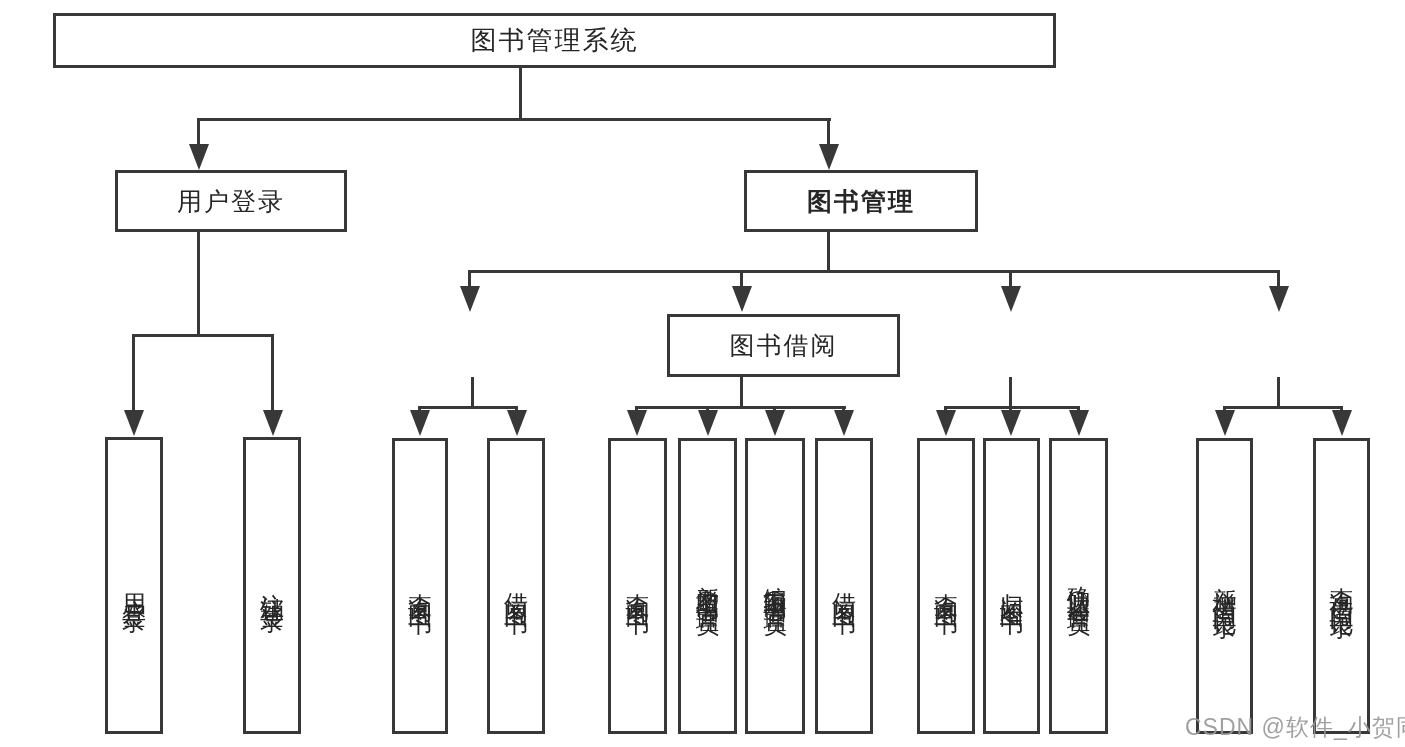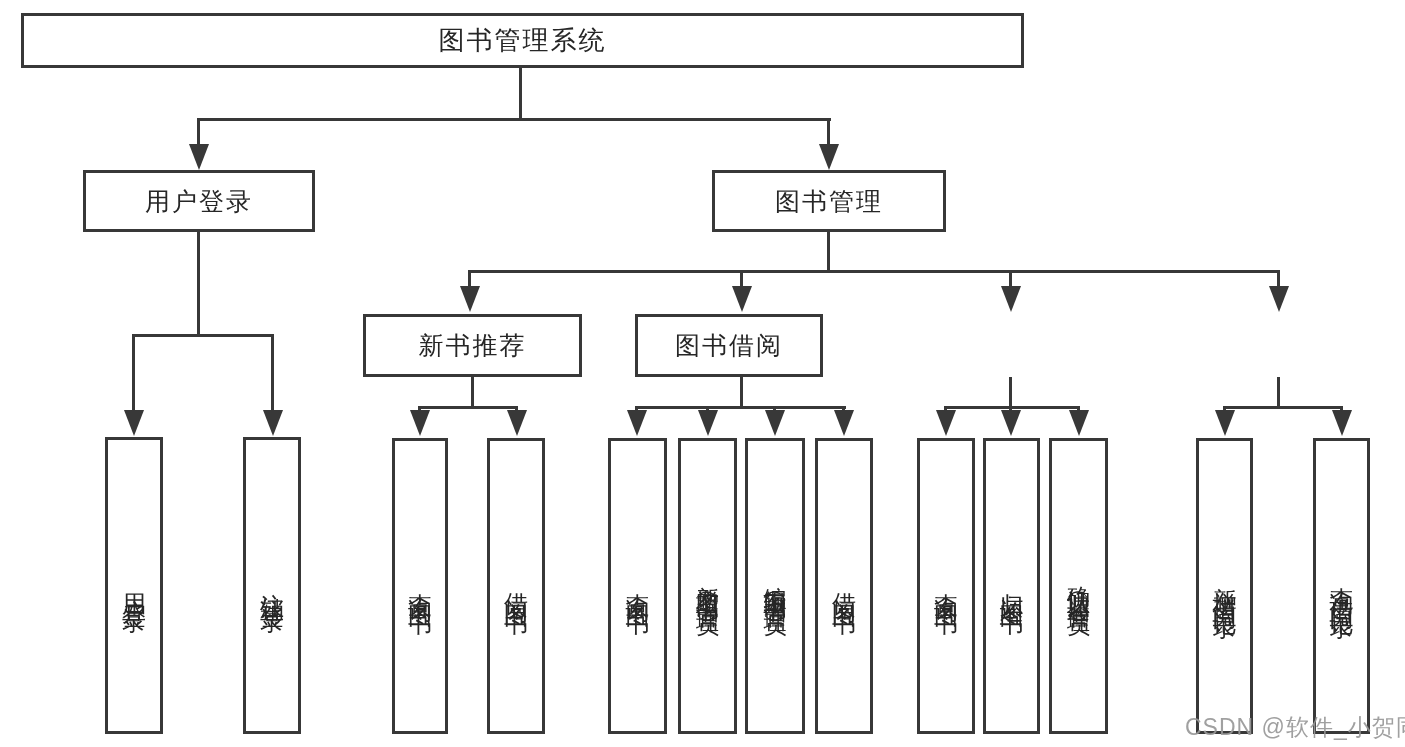--- a/index.html
+++ b/index.html
@@ -16,20 +16,21 @@
     position: absolute;
     border: 3px solid #383838;
     background: #ffffff;
     display: flex;
     align-items: center;
     justify-content: center;
     color: #262626;
     font-size: 25px;
     letter-spacing: 2px;
     white-space: nowrap;
+    margin-left: 32px;
   }
   .node.root { font-size: 26px; }
 
   .vnode {
     position: absolute;
     border: 3px solid #383838;
     background: #ffffff;
     display: flex;
     align-items: center;
     justify-content: center;
@@ -72,35 +73,34 @@
   <div class="node root" style="left:21px; top:13px; width:1003px; height:55px;">图书管理系统</div>
 
   <div class="vline" style="left:519px; top:68px; width:3px; height:52px;"></div>
   <div class="hline" style="left:197px; top:118px; width:634px; height:3px;"></div>
   <div class="vline" style="left:197px; top:118px; width:3px; height:28px;"></div>
   <div class="arrowhead" style="left:189px; top:144px;"></div>
   <div class="vline" style="left:827px; top:118px; width:3px; height:28px;"></div>
   <div class="arrowhead" style="left:819px; top:144px;"></div>
 
   <div class="node" style="left:83px; top:170px; width:232px; height:62px;">用户登录</div>
-  <div class="node" style="left:712px; top:170px; width:234px; height:62px;">图书管理</div>
+  <div class="node" style="left:712px; top:170px; width:234px; height:62px;font-weight:bold;">图书管理</div>
 
   <div class="vline" style="left:827px; top:232px; width:3px; height:40px;"></div>
   <div class="hline" style="left:468px; top:270px; width:812px; height:3px;"></div>
   <div class="vline" style="left:468px; top:270px; width:3px; height:18px;"></div>
   <div class="arrowhead" style="left:460px; top:286px;"></div>
   <div class="vline" style="left:740px; top:270px; width:3px; height:18px;"></div>
   <div class="arrowhead" style="left:732px; top:286px;"></div>
   <div class="vline" style="left:1009px; top:270px; width:3px; height:18px;"></div>
   <div class="arrowhead" style="left:1001px; top:286px;"></div>
   <div class="vline" style="left:1277px; top:270px; width:3px; height:18px;"></div>
   <div class="arrowhead" style="left:1269px; top:286px;"></div>
 
-  <div class="node" style="left:363px; top:314px; width:219px; height:63px;">新书推荐</div>
-  <div class="node" style="left:635px; top:314px; width:188px; height:63px;">图书借阅</div>
+  <div class="node" style="left:635px; top:314px; width:233px; height:63px;">图书借阅</div>
 
   <div class="vline" style="left:197px; top:232px; width:3px; height:104px;"></div>
   <div class="hline" style="left:132px; top:334px; width:142px; height:3px;"></div>
   <div class="vline" style="left:132px; top:334px; width:3px; height:78px;"></div>
   <div class="arrowhead" style="left:124px; top:410px;"></div>
   <div class="vline" style="left:271px; top:334px; width:3px; height:78px;"></div>
   <div class="arrowhead" style="left:263px; top:410px;"></div>
 
   <div class="vline" style="left:471px; top:377px; width:3px; height:31px;"></div>
   <div class="hline" style="left:418px; top:406px; width:100px; height:3px;"></div>

